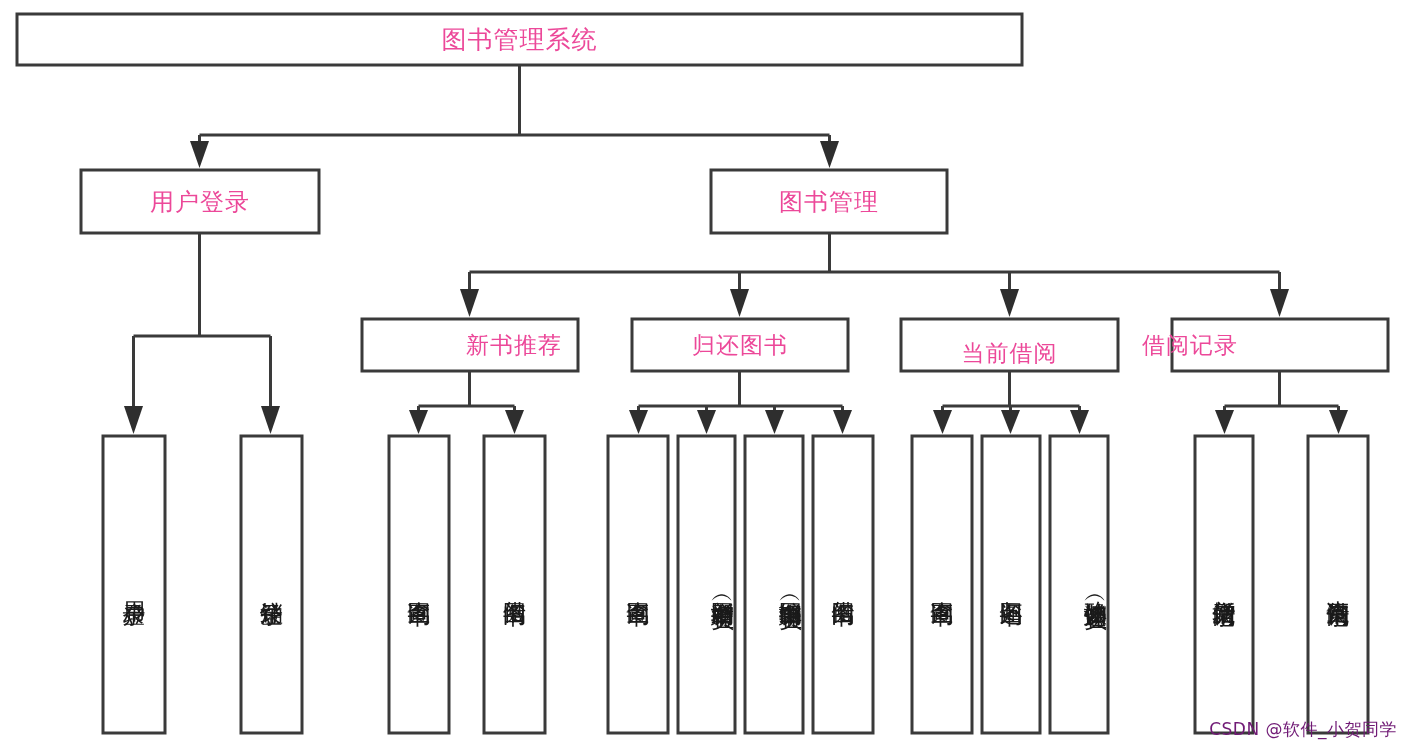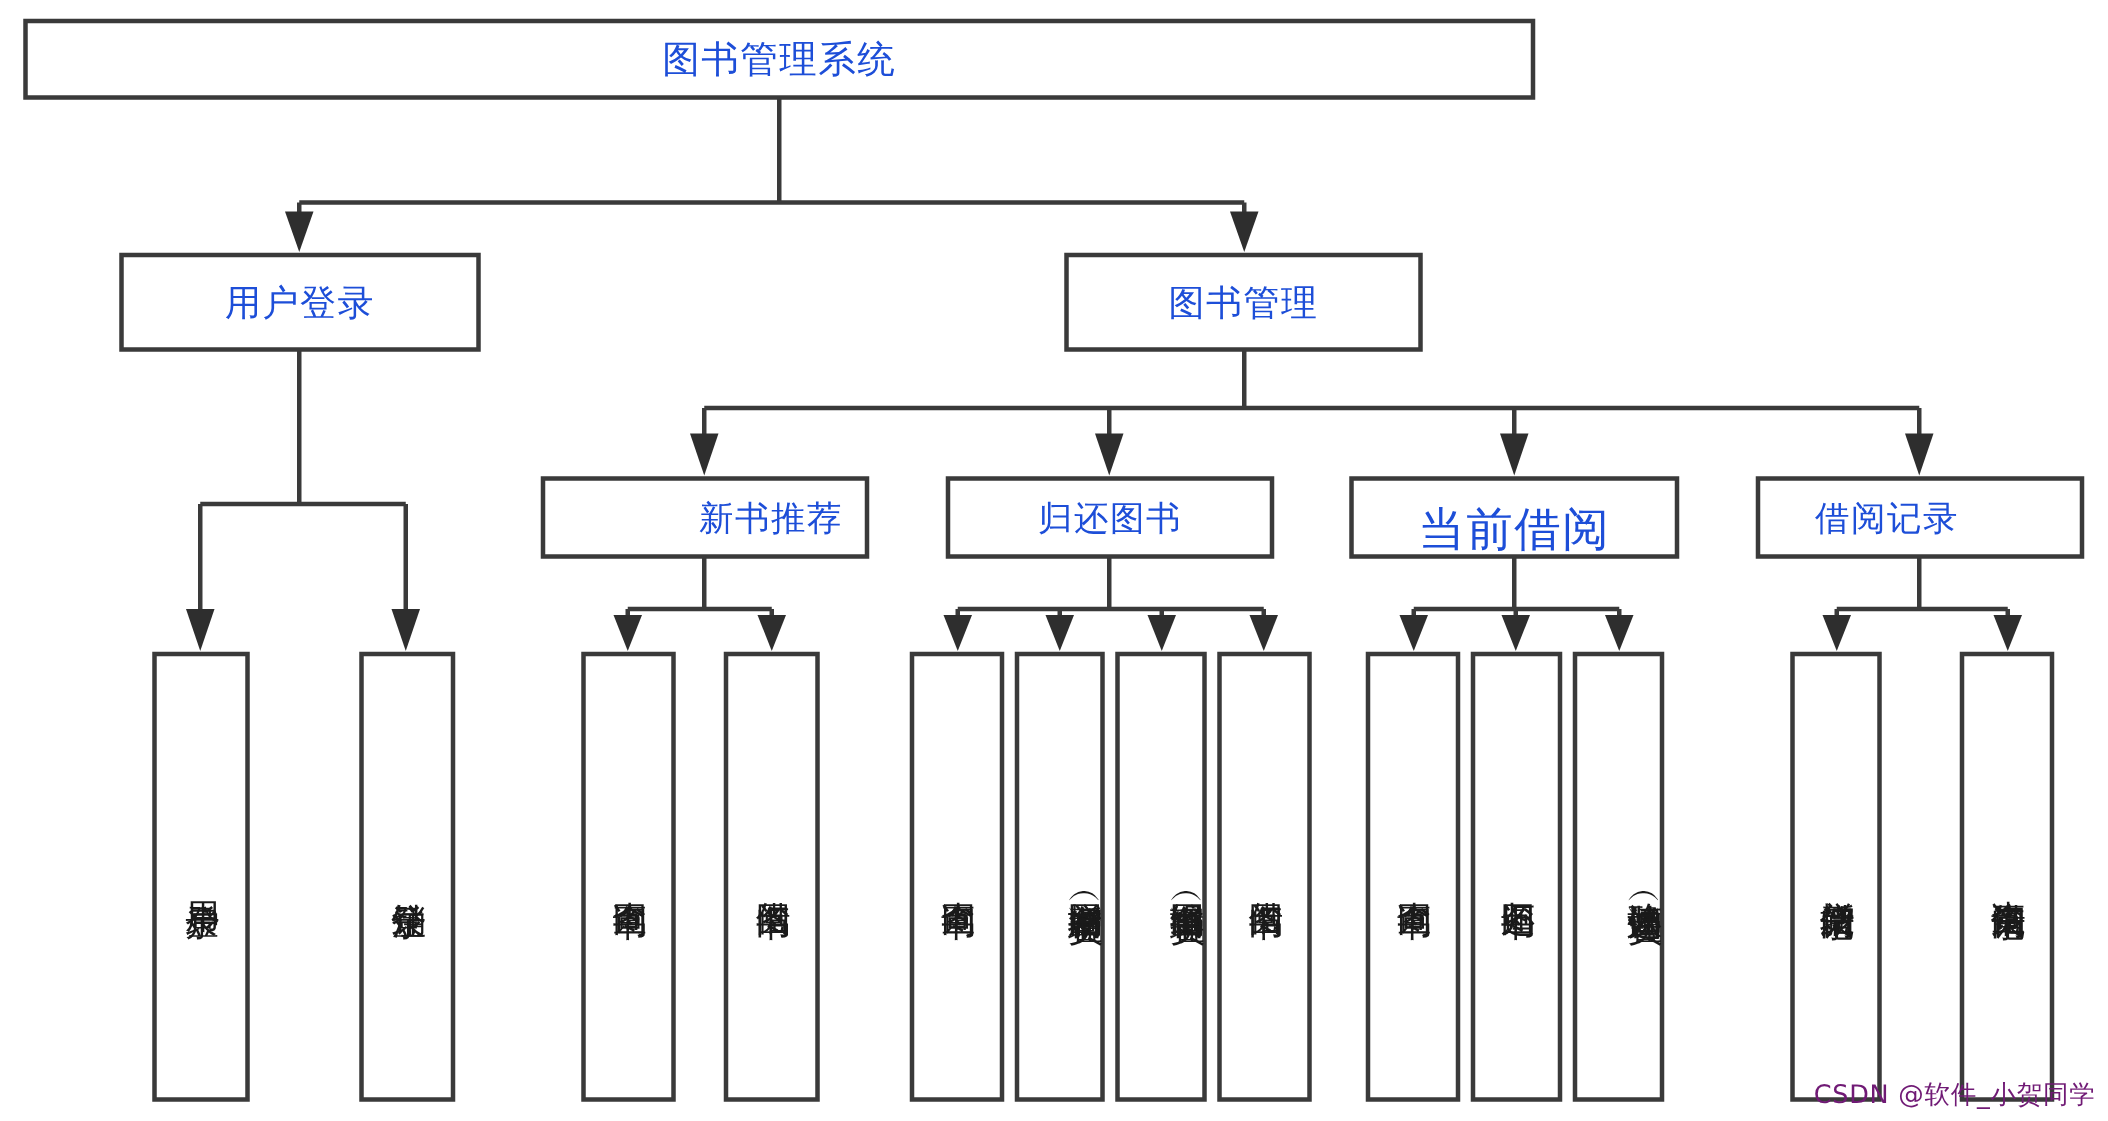--- a/index.html
+++ b/index.html
@@ -55,21 +55,21 @@
     letter-spacing: 1px;
     white-space: nowrap;
     pointer-events: none;
   }
   .hlabel-wrap {
     position: absolute;
     display: flex;
     align-items: center;
     justify-content: center;
     font-family: Liberation Sans, sans-serif;
-    color: #1d4ed8;
+    color: #ec4899;
     letter-spacing: 1px;
     white-space: nowrap;
     pointer-events: none;
     text-align: center;
   }
   #watermark {
     position: absolute;
     right: 8px;
     bottom: 6px;
     font-family: "DejaVu Sans", "Liberation Sans", sans-serif;
@@ -177,22 +177,22 @@
     </g>
   </svg>
 
   <div class="hlabel-wrap" style="left:17px; top:14px; width:1005px; height:51px; font-size:25px;">图书管理系统</div>
 
   <div class="hlabel-wrap" style="left:81px; top:170px; width:238px; height:63px; font-size:24px;">用户登录</div>
   <div class="hlabel-wrap" style="left:711px; top:170px; width:236px; height:63px; font-size:24px;border-radius:12px;">图书管理</div>
 
   <div class="hlabel-wrap" style="left:362px; top:319px; width:236px; height:52px; font-size:23px;padding-left:34px;">新书推荐</div>
   <div class="hlabel-wrap" style="left:632px; top:319px; width:216px; height:52px; font-size:23px;">归还图书</div>
-  <div class="hlabel-wrap" style="left:901px; top:319px; width:217px; height:68px; font-size:31px;">当前借阅</div>
-  <div class="hlabel-wrap" style="left:1172px; top:319px; width:172px; height:52px; font-size:23px;">借阅记录</div>
+  <div class="hlabel-wrap" style="left:901px; top:319px; width:217px; height:68px; font-size:23px;">当前借阅</div>
+  <div class="hlabel-wrap" style="left:1104px; top:319px; width:172px; height:52px; font-size:23px;">借阅记录</div>
 
   <div class="vlabel-wrap" style="left:103px; top:436px; width:62px; height:297px;">用户登录</div>
   <div class="vlabel-wrap" style="left:241px; top:436px; width:61px; height:297px;">注销登录</div>
   <div class="vlabel-wrap" style="left:389px; top:436px; width:60px; height:297px;">查询图书</div>
   <div class="vlabel-wrap" style="left:484px; top:436px; width:61px; height:297px;">借阅图书</div>
   <div class="vlabel-wrap" style="left:608px; top:436px; width:60px; height:297px;">查询图书</div>
   <div class="vlabel-wrap" style="left:678px; top:436px; width:57px; height:297px; align-items:flex-start; padding-top:6px; box-sizing:border-box;">新增图书（管理员）</div>
   <div class="vlabel-wrap" style="left:745px; top:436px; width:58px; height:297px; align-items:flex-start; padding-top:6px; box-sizing:border-box;">编辑图书（管理员）</div>
   <div class="vlabel-wrap" style="left:813px; top:436px; width:60px; height:297px;">借阅图书</div>
   <div class="vlabel-wrap" style="left:912px; top:436px; width:60px; height:297px;">查询图书</div>

